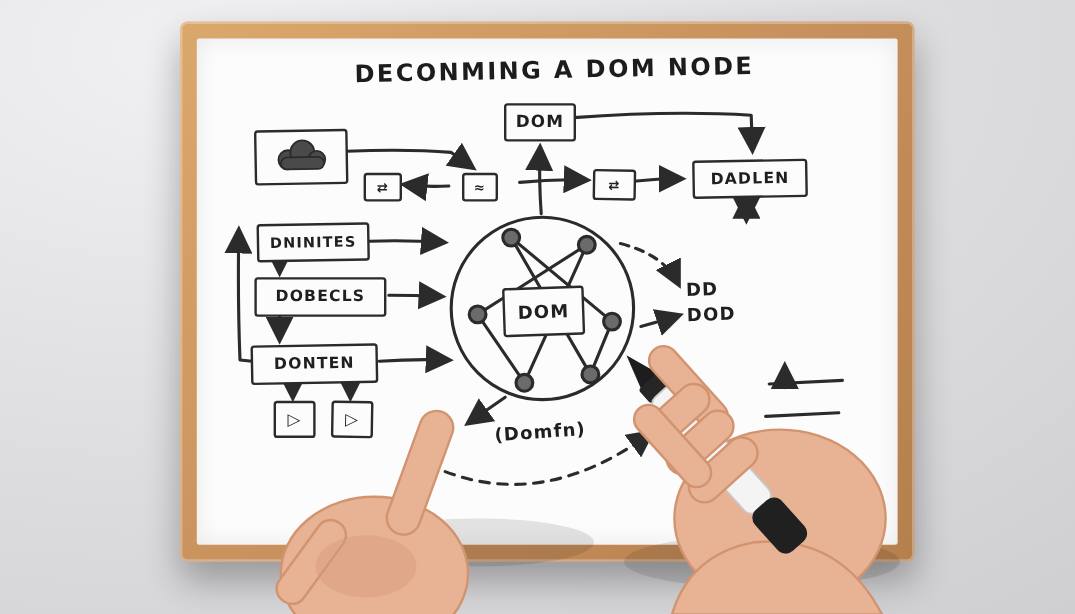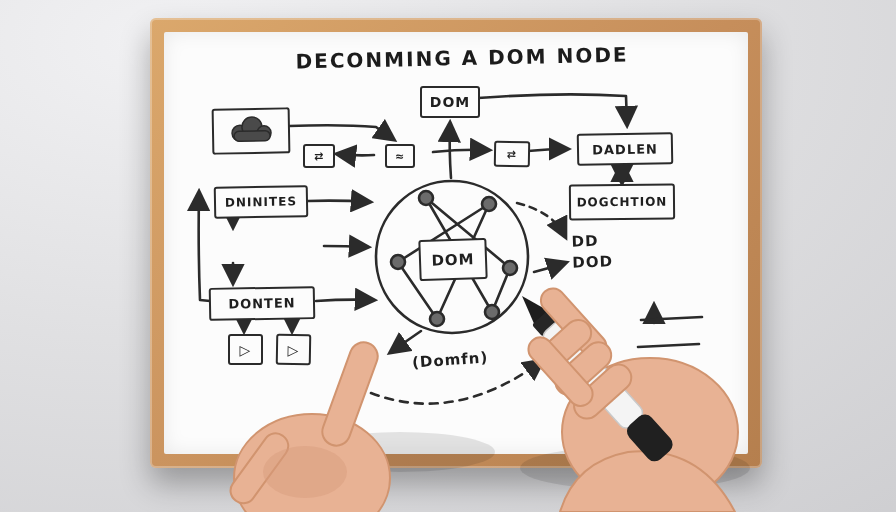--- a/index.html
+++ b/index.html
@@ -120,22 +120,22 @@
   </div>
   <div class="lbl" style="left:385px;top:144px;width:26px;height:20px;">
     <span class="icon-glyph">≈</span>
   </div>
   <div class="lbl" style="left:494px;top:141px;width:32px;height:22px;transform:rotate(1deg);">
     <span class="icon-glyph">⇄</span>
   </div>
 
   <div class="lbl" style="left:420px;top:86px;width:56px;height:28px;font-size:14px;">DOM</div>
   <div class="lbl" style="left:577px;top:133px;width:92px;height:28px;font-size:13px;transform:rotate(-1deg);">DADLEN</div>
-  <div class="lbl" style="left:569px;top:184px;width:102px;height:32px;font-size:12px;transform:rotate(-0.5deg);">DOGCHTION</div>
   <div class="lbl" style="left:214px;top:186px;width:90px;height:28px;font-size:12px;transform:rotate(-1deg);">DNINITES</div>
+  <div class="lbl" style="left:212px;top:231px;width:106px;height:29px;font-size:13px;">DOBECLS</div>
   <div class="lbl" style="left:209px;top:287px;width:102px;height:29px;font-size:13px;transform:rotate(-1deg);">DONTEN</div>
   <div class="lbl" style="left:419px;top:239px;width:64px;height:37px;font-size:15px;transform:rotate(-2deg);">DOM</div>
 
   <div class="lbl" style="left:228px;top:334px;width:31px;height:27px;">
     <span class="play-glyph">▷</span>
   </div>
   <div class="lbl" style="left:276px;top:334px;width:31px;height:27px;transform:rotate(1deg);">
     <span class="play-glyph">▷</span>
   </div>
 

